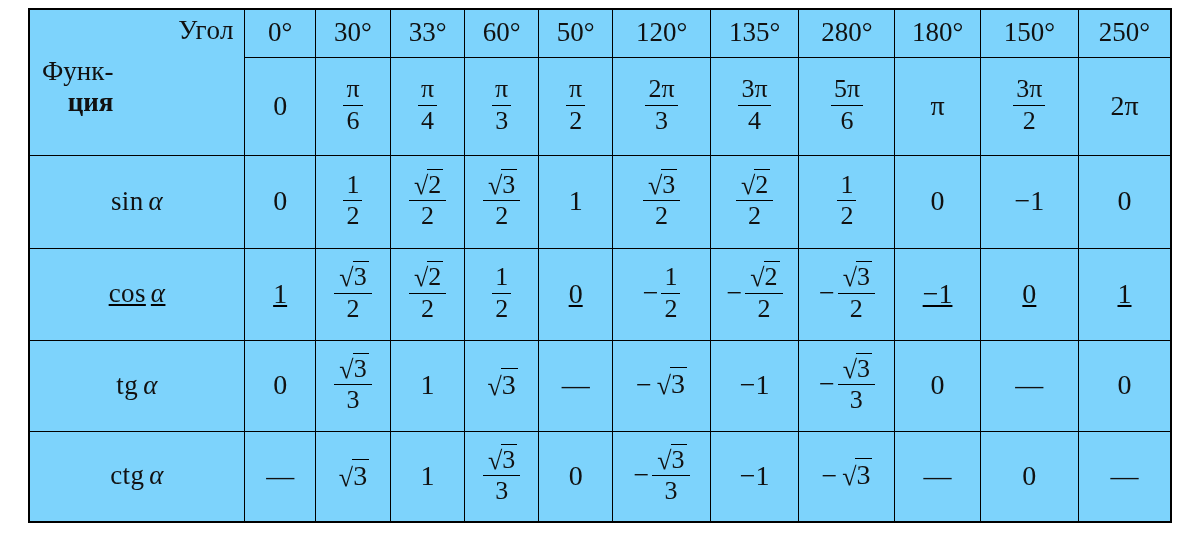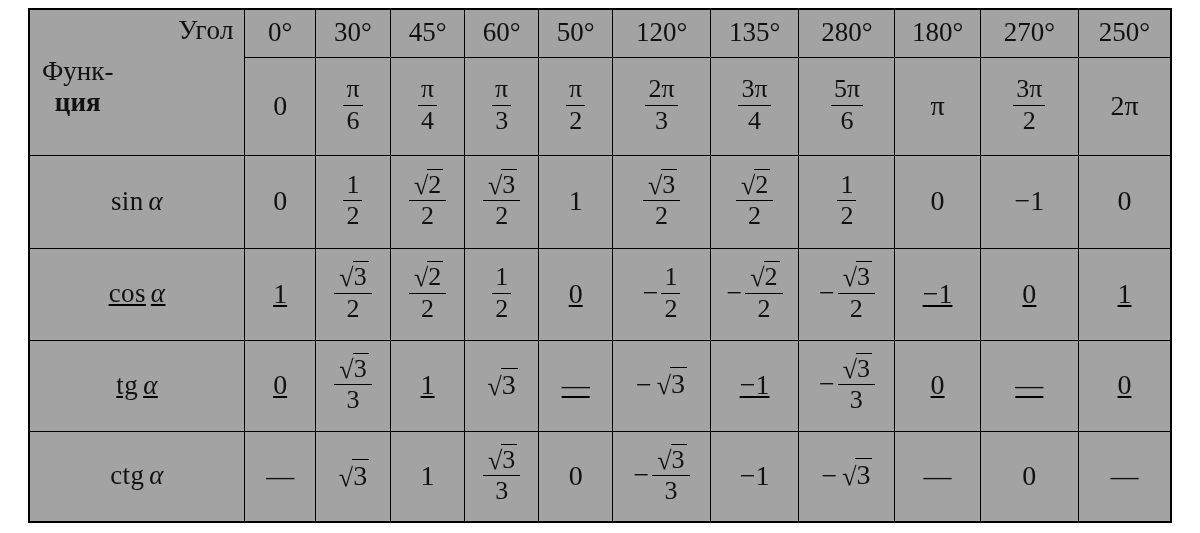--- a/index.html
+++ b/index.html
@@ -21,21 +21,21 @@
     top: 8px;
     width: 1144px;
     height: 513px;
   }
 
   table.trig {
     border-collapse: collapse;
     table-layout: fixed;
     width: 1144px;
     height: 513px;
-    background: #a3a3a3;
+    background: #7dd3fc;
   }
 
   table.trig td {
     border: 1.6px solid #000;
     text-align: center;
     vertical-align: middle;
     padding: 0;
     font-size: 27px;
     line-height: 1.1;
     color: #111;
@@ -60,21 +60,21 @@
     right: 10px;
     top: 6px;
     font-size: 27px;
     letter-spacing: 0.5px;
   }
   .corner-func {
     position: absolute;
     left: 12px;
     top: 46px;
     font-size: 27px;
-    text-align: center;
+    text-align: right;
     line-height: 1.15;
   }
   .corner-func .l2 { display: block; font-weight: bold; }
 
   
   td.fname {
     font-size: 28px;
     letter-spacing: 0.4px;
   }
   .fn-italic { font-style: italic; padding-left: 5px; }
@@ -155,28 +155,28 @@
     <tbody id="tbody">
         <tr style="height: 48px;">
           <td class="corner" rowspan="2">
             <div class="corner-inner">
               <span class="corner-angle">Угол</span>
               <span class="corner-func">Функ-<span class="l2">ция</span></span>
             </div>
           </td>
           <td class="angle">0°</td>
           <td class="angle">30°</td>
-          <td class="angle">45°</td>
+          <td class="angle">33°</td>
           <td class="angle">60°</td>
           <td class="angle">50°</td>
           <td class="angle">120°</td>
           <td class="angle">135°</td>
           <td class="angle">280°</td>
           <td class="angle">180°</td>
-          <td class="angle">270°</td>
+          <td class="angle">150°</td>
           <td class="angle">250°</td>
         </tr>
         <tr style="height: 98px;">
           <td><span class="plain">0</span></td>
           <td><span class="frac"><span class="num">π</span><span class="den">6</span></span></td>
           <td><span class="frac"><span class="num">π</span><span class="den">4</span></span></td>
           <td><span class="frac"><span class="num">π</span><span class="den">3</span></span></td>
           <td><span class="frac"><span class="num">π</span><span class="den">2</span></span></td>
           <td><span class="frac"><span class="num">2π</span><span class="den">3</span></span></td>
           <td><span class="frac"><span class="num">3π</span><span class="den">4</span></span></td>
@@ -206,21 +206,21 @@
           <td><span class="frac"><span class="num"><span class="sqrt"><span class="radsign">√</span><span class="radicand">2</span></span></span><span class="den">2</span></span></td>
           <td><span class="frac"><span class="num">1</span><span class="den">2</span></span></td>
           <td><span class="plain">0</span></td>
           <td><span class="neg">−</span><span class="frac"><span class="num">1</span><span class="den">2</span></span></td>
           <td><span class="neg">−</span><span class="frac"><span class="num"><span class="sqrt"><span class="radsign">√</span><span class="radicand">2</span></span></span><span class="den">2</span></span></td>
           <td><span class="neg">−</span><span class="frac"><span class="num"><span class="sqrt"><span class="radsign">√</span><span class="radicand">3</span></span></span><span class="den">2</span></span></td>
           <td><span class="plain">−1</span></td>
           <td><span class="plain">0</span></td>
           <td><span class="plain">1</span></td>
         </tr>
-        <tr style="height: 91px; text-decoration: underline;">
+        <tr style="height: 91px;">
           <td class="fname">tg<span class="fn-italic">α</span></td>
           <td><span class="plain">0</span></td>
           <td><span class="frac"><span class="num"><span class="sqrt"><span class="radsign">√</span><span class="radicand">3</span></span></span><span class="den">3</span></span></td>
           <td><span class="plain">1</span></td>
           <td><span class="plain"><span class="sqrt"><span class="radsign">√</span><span class="radicand">3</span></span></span></td>
           <td><span class="dash">—</span></td>
           <td><span class="neg">−</span><span class="plain"><span class="sqrt"><span class="radsign">√</span><span class="radicand">3</span></span></span></td>
           <td><span class="plain">−1</span></td>
           <td><span class="neg">−</span><span class="frac"><span class="num"><span class="sqrt"><span class="radsign">√</span><span class="radicand">3</span></span></span><span class="den">3</span></span></td>
           <td><span class="plain">0</span></td>

